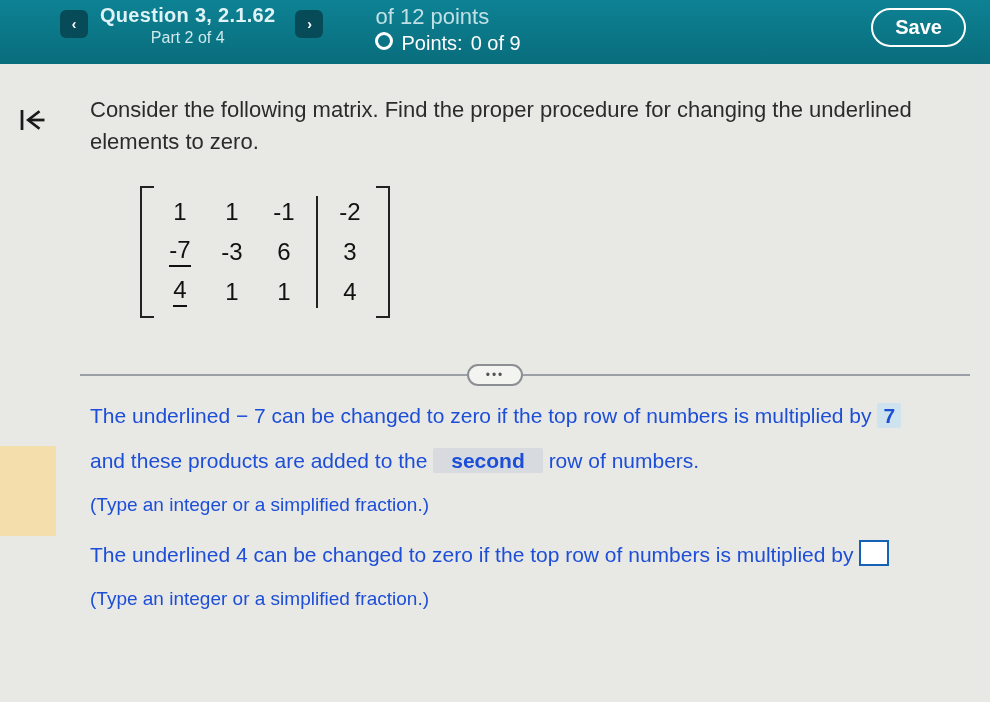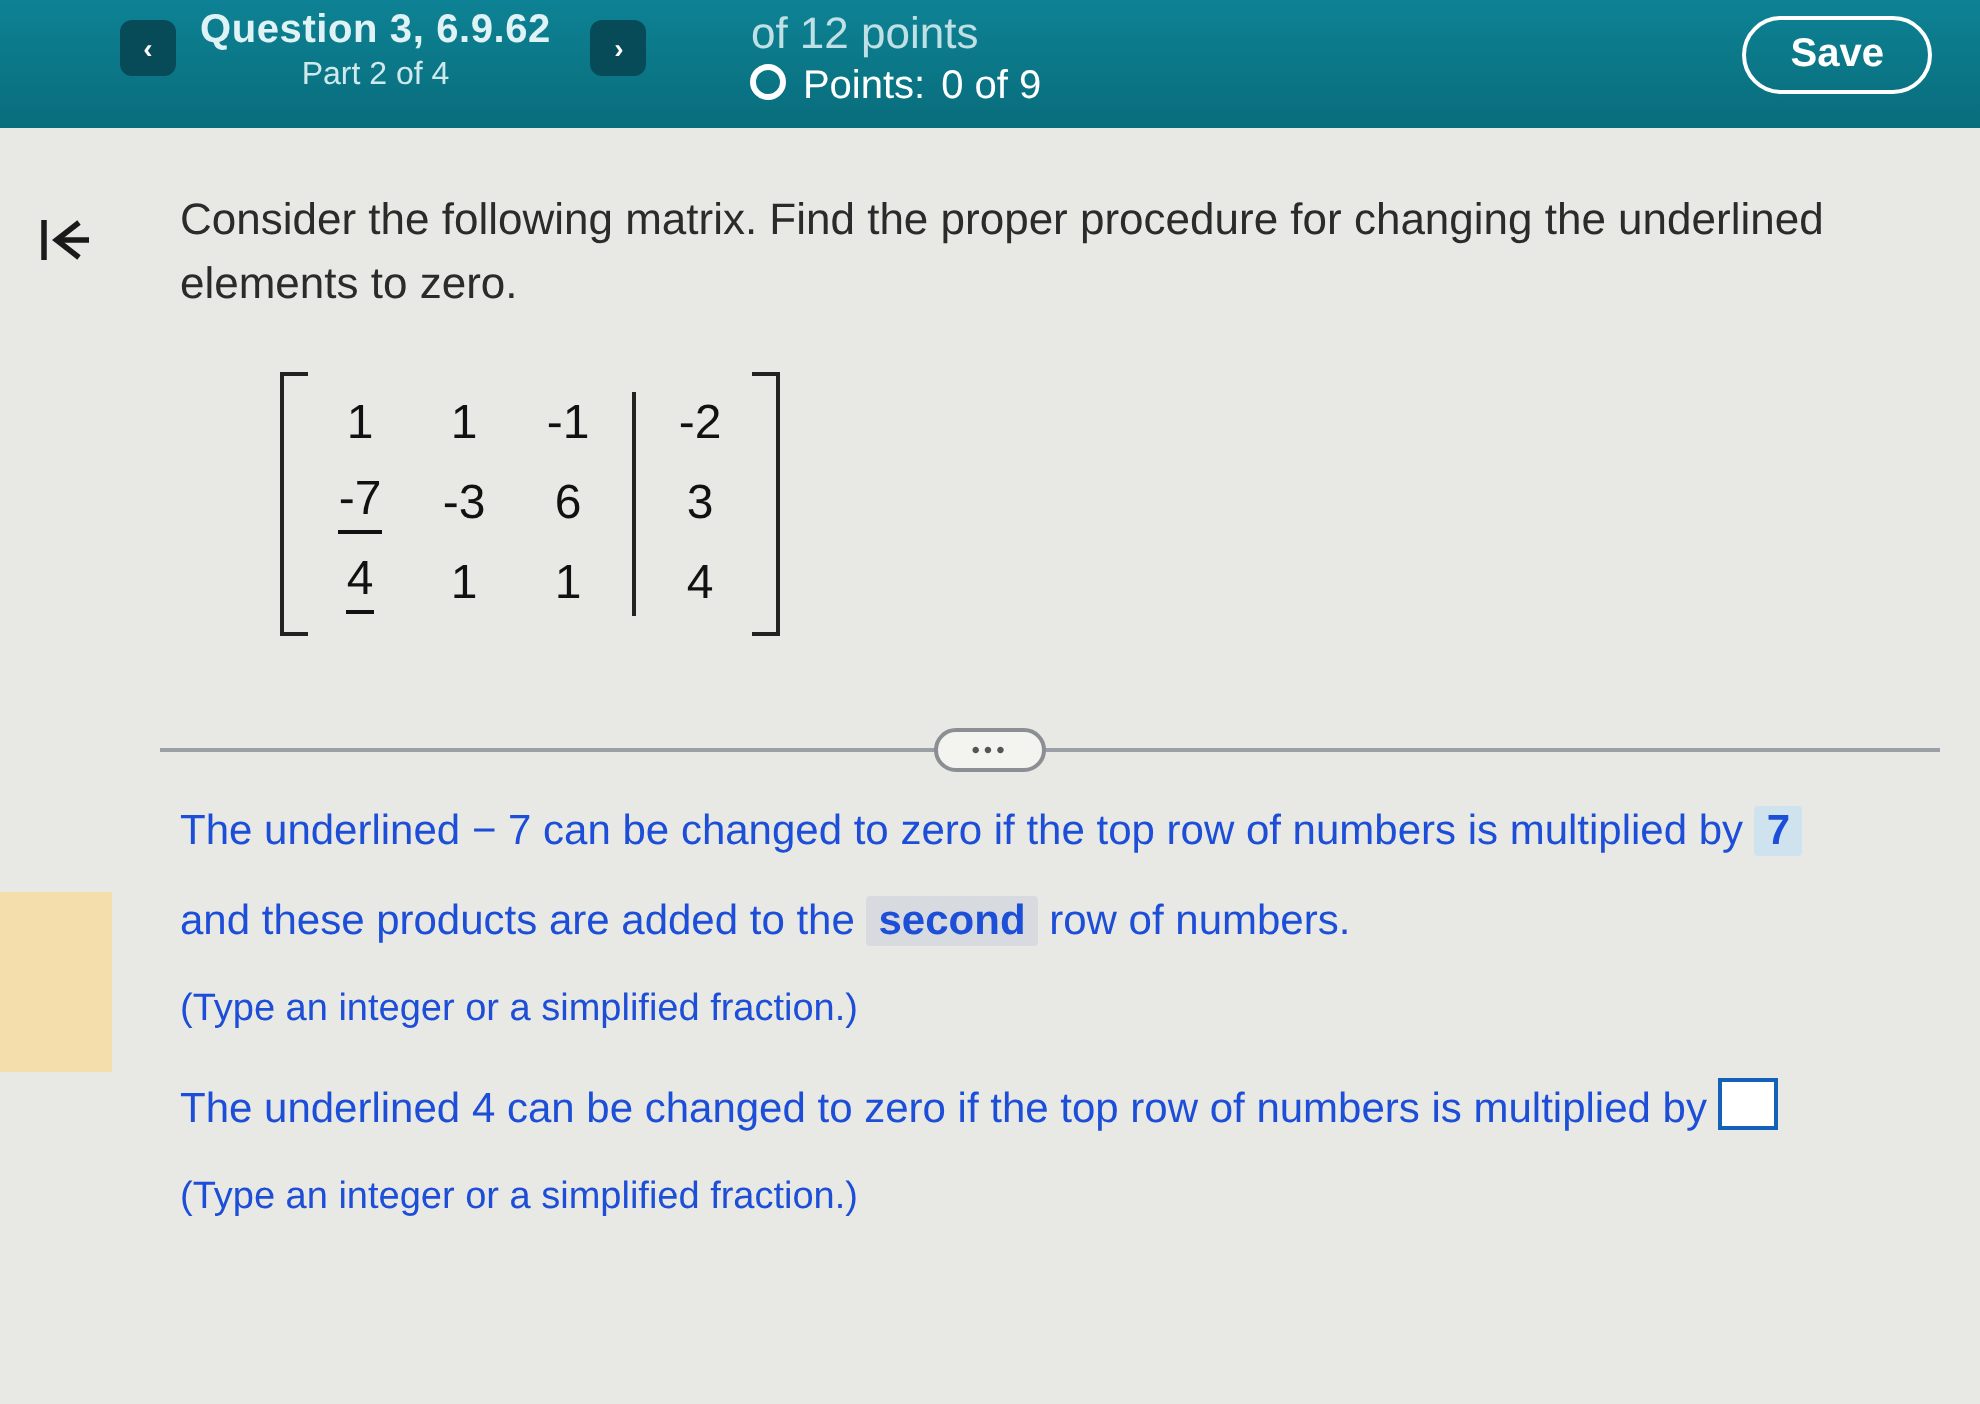--- a/index.html
+++ b/index.html
@@ -59,42 +59,42 @@
   .expand-pill {
     position: absolute; left: 50%; top: 2px; transform: translateX(-50%);
     width: 56px; height: 22px; border: 2px solid #8b8f93; border-radius: 12px;
     background: #f3f3f0; display:flex; align-items:center; justify-content:center;
     color:#555; font-size: 12px; letter-spacing: 2px; cursor: pointer;
   }
   .answer-block { margin-left: 80px; padding: 0 30px 20px 10px; font-size: 21px; color: #1d4ed8; line-height: 1.7; position: relative; }
   .answer-block p { margin-bottom: 10px; max-width: 880px; }
   .hint { font-size: 19px; }
   .filled-num { background: #cfe3ef; padding: 1px 6px; border-radius: 2px; font-weight: 600; }
-  .filled-word { background: #d7dbe0; padding: 1px 6px; border-radius: 2px; font-weight: 600; }
+  .filled-word { background: #d7dbe0; padding: 1px 18px; border-radius: 2px; font-weight: 600; }
   .blank-box {
     display: inline-block; width: 30px; height: 26px;
     border: 2px solid #1462b8; background: #fff; vertical-align: -4px;
   }
   .dropdown {
     display: inline-flex; align-items: center; justify-content: flex-end;
     width: 96px; height: 30px; border: 1.5px solid #2a2a2a; background: #fff;
     vertical-align: -6px; padding-right: 6px; cursor: pointer;
   }
   .dropdown .caret { width:0; height:0; border-left:6px solid transparent; border-right:6px solid transparent; border-top:9px solid #111; }
   .left-highlight {
     position: absolute; left: 0; width: 56px; background: #f4deac; top: 446px; height: 90px;
   }
 </style>
 </head>
 <body>
 
 <div class="header">
   <div class="nav-btn">‹</div>
   <div class="q-block">
-    <div class="q-title">Question 3, 6.9.62</div>
+    <div class="q-title">Question 3, 2.1.62</div>
     <div class="q-sub">Part 2 of 4</div>
   </div>
   <div class="nav-btn">›</div>
   <div class="points-block">
     <div class="points-top">of 12 points</div>
     <div class="points-bot">
       <span class="circle"></span>
       <span>Points:</span>
       <span>0 of 9</span>
     </div>

